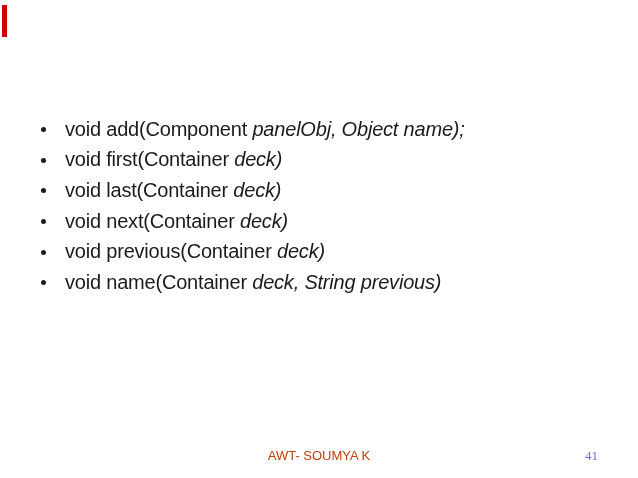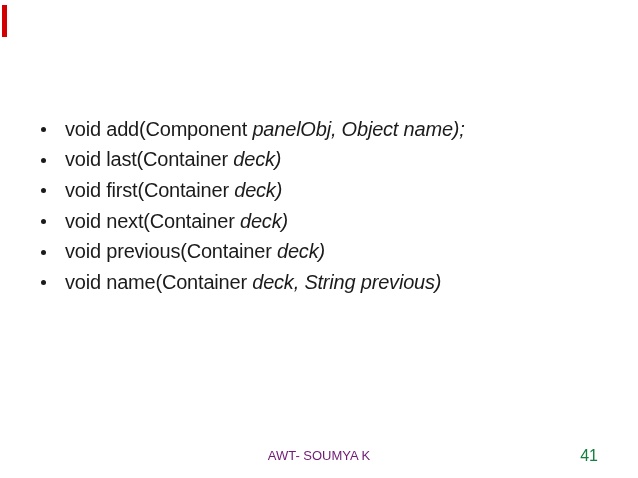--- a/index.html
+++ b/index.html
@@ -53,50 +53,51 @@
     font-style: italic;
   }
   .footer-label {
     position: absolute;
     top: 449px;
     left: 0;
     width: 100%;
     text-align: center;
     font-size: 13px;
     line-height: 14px;
-    color: #701a75;
+    color: #c2410c;
   }
   .page-number {
     position: absolute;
     top: 449px;
     right: 40px;
-    font-size: 16px;
+    font-size: 13px;
     line-height: 14px;
-    color: #15803d;
+    color: #8b5cf6;
+    font-family: Liberation Serif, serif;
   }
 </style>
 </head>
 <body>
 
 <div class="slide">
 
   <div class="accent-bar"></div>
 
   <ul class="bullet-list">
     <li class="bullet-item">
       <span class="dot"></span>
       <span class="bullet-text"><span>void add(Component </span><em>panelObj, Object name);</em></span>
     </li>
     <li class="bullet-item">
       <span class="dot"></span>
-      <span class="bullet-text"><span>void last(Container </span><em>deck)</em></span>
+      <span class="bullet-text"><span>void first(Container </span><em>deck)</em></span>
     </li>
     <li class="bullet-item">
       <span class="dot"></span>
-      <span class="bullet-text"><span>void first(Container </span><em>deck)</em></span>
+      <span class="bullet-text"><span>void last(Container </span><em>deck)</em></span>
     </li>
     <li class="bullet-item">
       <span class="dot"></span>
       <span class="bullet-text"><span>void next(Container </span><em>deck)</em></span>
     </li>
     <li class="bullet-item">
       <span class="dot"></span>
       <span class="bullet-text"><span>void previous(Container </span><em>deck)</em></span>
     </li>
     <li class="bullet-item">

